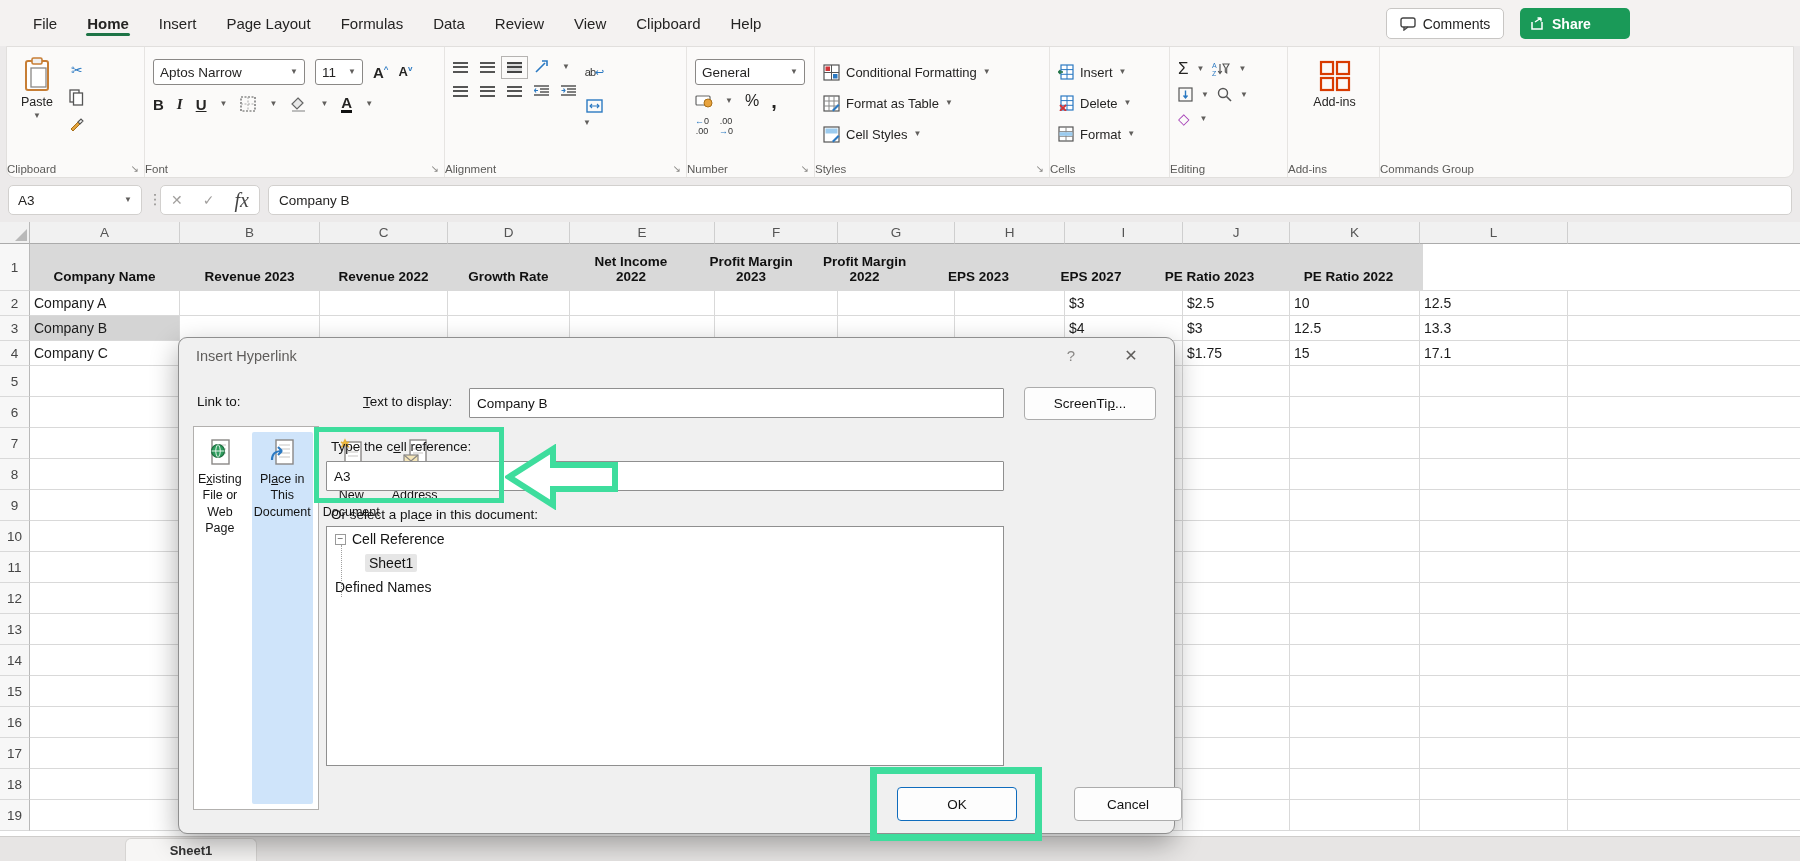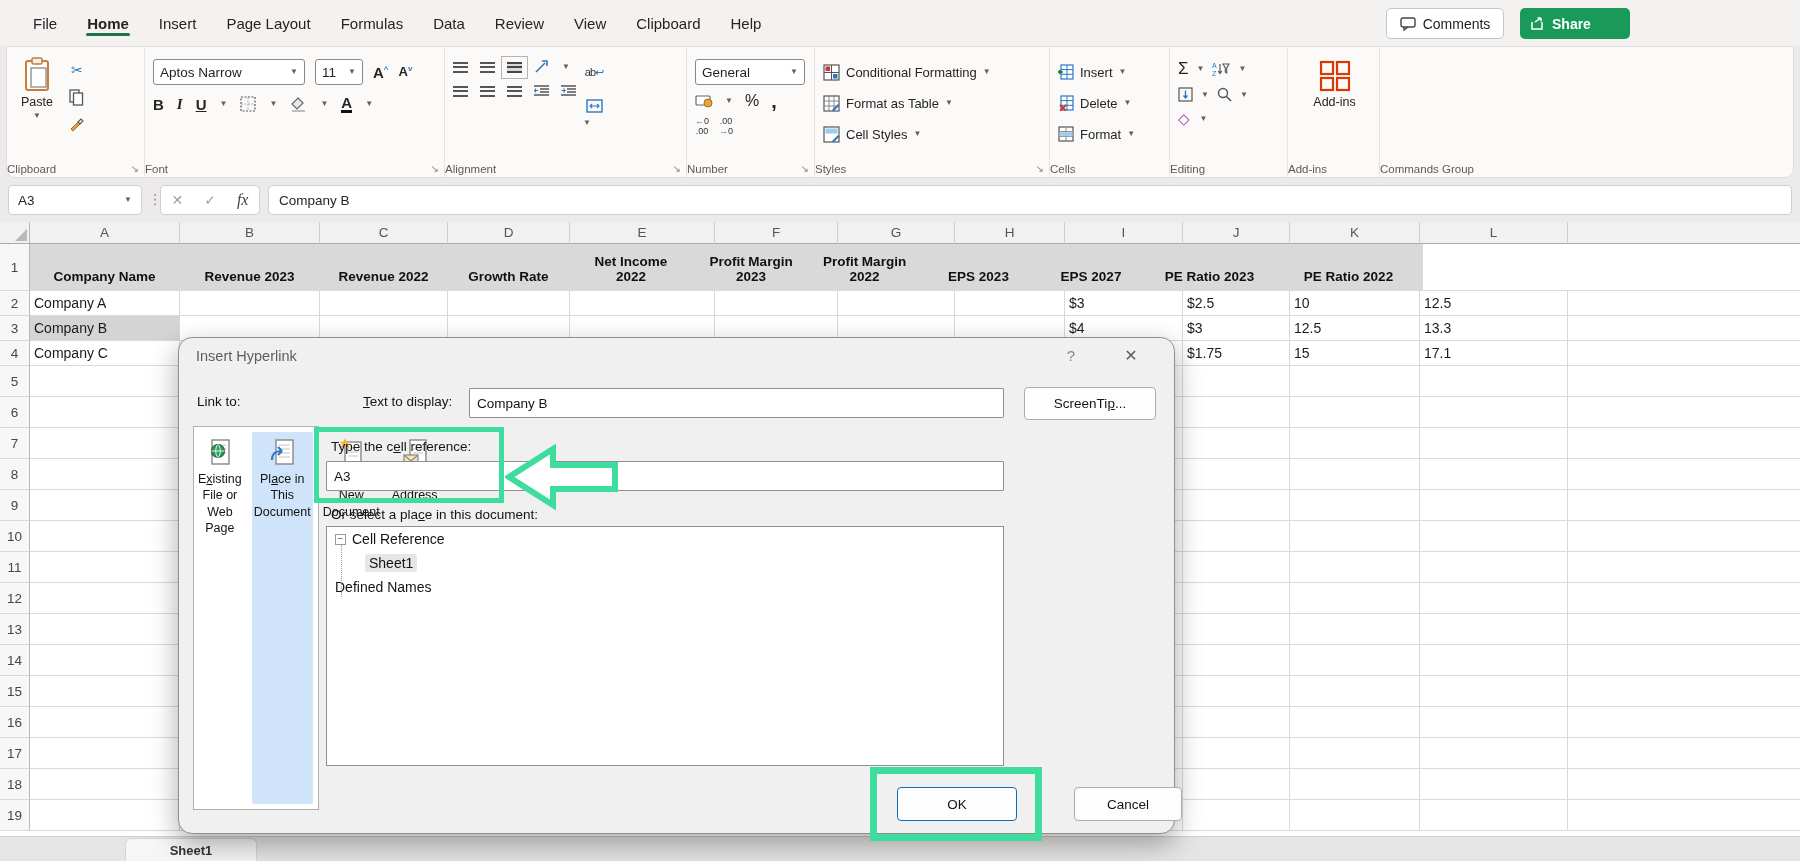--- a/index.html
+++ b/index.html
@@ -40,21 +40,21 @@
   .dec-ico{font-size:9px;line-height:1.1;color:#333;text-align:center;}
   .dec-ico b{color:#2b79c2;font-weight:700;}
 
   
   .fbar{position:absolute;left:0;top:178px;width:1800px;height:44px;background:#eceaea;}
   .name-box{position:absolute;left:8px;top:7px;width:134px;height:30px;background:#fff;border:1px solid #d2d0ce;border-radius:5px;
     display:flex;align-items:center;justify-content:space-between;padding:0 9px;font-size:13.5px;color:#252423;}
   .fdots{position:absolute;left:148px;top:13px;color:#8a8886;font-size:14px;letter-spacing:0;}
   .fxbox{position:absolute;left:160px;top:7px;width:100px;height:30px;background:#fff;border:1px solid #d2d0ce;border-radius:5px;
     display:flex;align-items:center;justify-content:space-around;color:#a19f9d;font-size:14px;}
-  .fxbox .fx{font-style:italic;font-family:"Liberation Serif",serif;color:#444;font-size:16px;}
+  .fxbox .fx{font-style:italic;font-family:"Liberation Serif",serif;color:#444;font-size:20px;}
   .formula-fld{position:absolute;left:268px;top:7px;width:1524px;height:30px;background:#fff;border:1px solid #d2d0ce;
     border-radius:5px;display:flex;align-items:center;padding:0 10px;font-size:13.5px;color:#252423;}
 
   
   .grid{position:absolute;left:0;top:222px;width:1800px;height:614px;background:#fff;}
   .grow{display:flex;}
   .cell{border-right:1px solid #d9d9d9;border-bottom:1px solid #d9d9d9;font-size:14px;color:#1b1b1b;
     padding:0 4px;display:flex;align-items:center;overflow:hidden;white-space:nowrap;flex:0 0 auto;}
   .colhdr{background:#f1f1f1;border-right:1px solid #cfcfcf;border-bottom:1px solid #ababab;color:#555;
     font-size:13.5px;display:flex;align-items:center;justify-content:center;flex:0 0 auto;}
@@ -69,21 +69,21 @@
   .fillcell{flex:1 1 auto;border-bottom:1px solid #d9d9d9;}
 
   
   .tabstrip{position:absolute;left:0;top:836px;width:1800px;height:25px;background:#e7e5e4;border-top:1px solid #cfcdcb;}
   .sheet-tab{position:absolute;left:125px;top:1px;width:132px;height:24px;background:#f7f6f5;border:1px solid #d6d4d2;
     border-bottom:none;border-radius:6px 6px 0 0;display:flex;align-items:flex-start;justify-content:center;
     font-size:13px;font-weight:700;color:#333;padding-top:4px;}
 
   
   .dialog{position:absolute;left:178px;top:337px;width:997px;height:497px;background:#f0f0f0;border:1px solid #8f8f8f;
-    border-radius:14px;box-shadow:0 10px 28px rgba(0,0,0,.33);z-index:10;}
+    border-radius:9px;box-shadow:0 10px 28px rgba(0,0,0,.33);z-index:10;}
   .dlg-title{position:absolute;left:17px;top:10px;font-size:14.5px;color:#5f5d5b;}
   .dlg-help{position:absolute;left:880px;top:9px;font-size:15px;color:#8a8886;width:24px;text-align:center;}
   .dlg-close{position:absolute;left:940px;top:8px;font-size:16px;color:#5f5d5b;width:24px;text-align:center;}
   .lbl{position:absolute;font-size:13.5px;color:#141414;white-space:nowrap;}
   .fld{position:absolute;background:#fff;border:1px solid #8f8f8f;font-size:13.5px;color:#141414;padding:0 7px;border-radius:1px;}
   .btn{position:absolute;background:#fdfdfd;border:1px solid #acacac;border-radius:4px;font-size:13.5px;color:#141414;
     display:flex;align-items:center;justify-content:center;}
   .ok-btn{border:1.5px solid var(--okborder);}
   .dlg-sidebar{position:absolute;left:14px;top:88px;width:126px;height:384px;background:#fff;border:1px solid #b2b0ae;
     display:flex;flex-direction:row;gap:8px;padding:5px 2px;}

